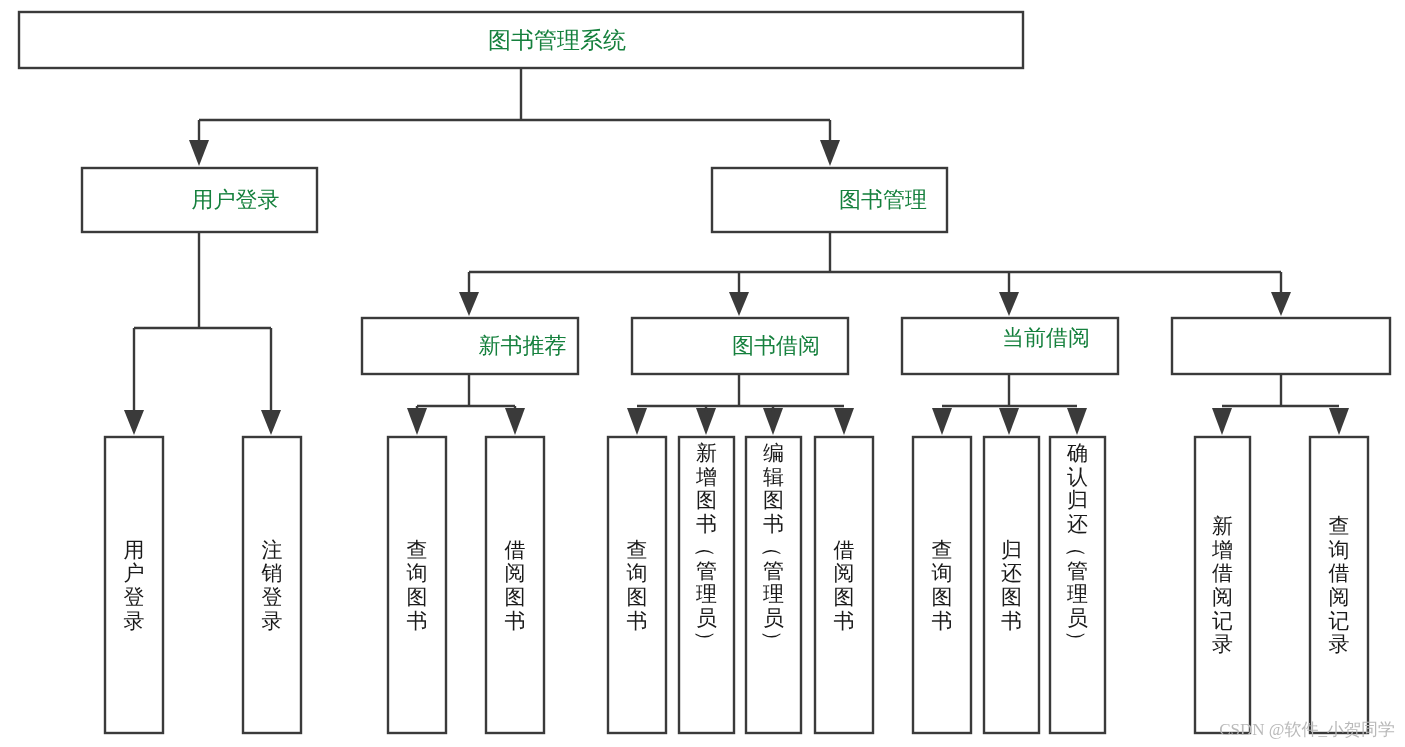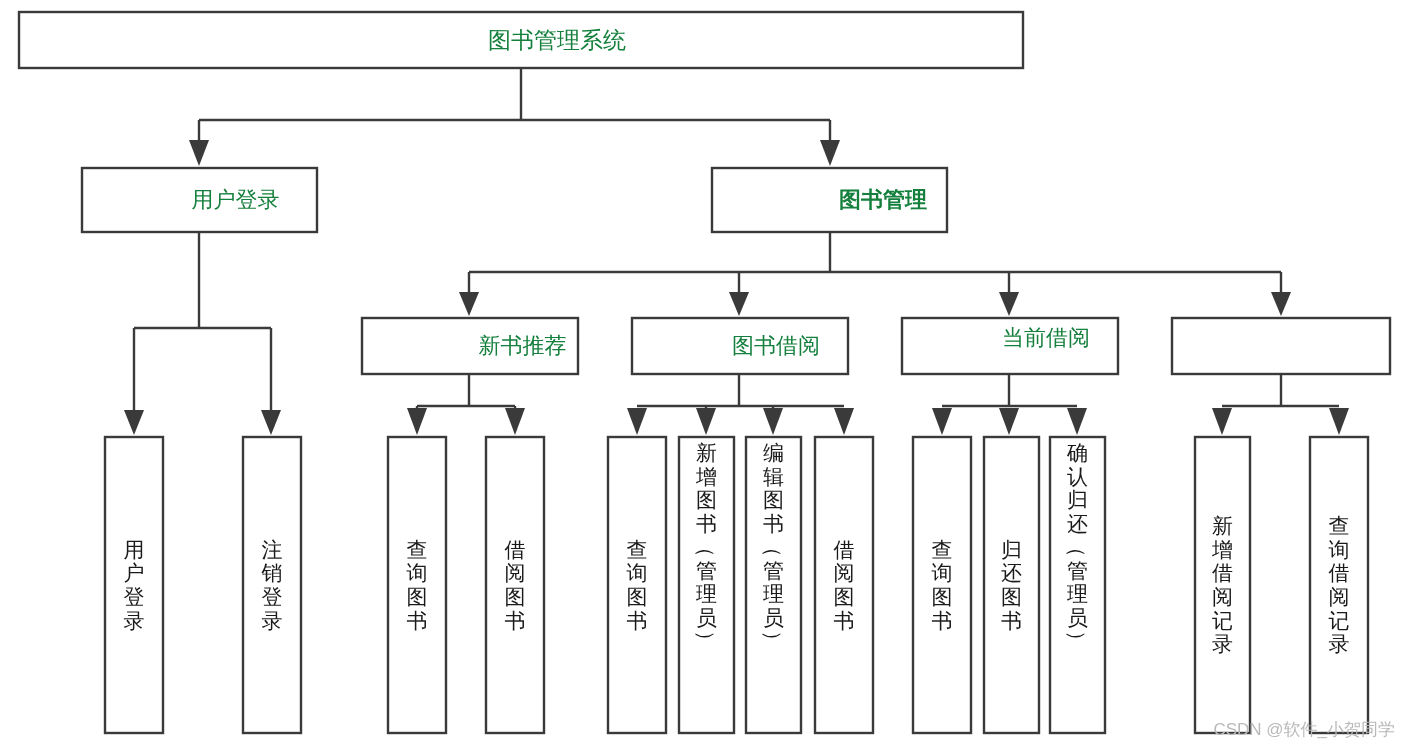--- a/index.html
+++ b/index.html
@@ -73,21 +73,21 @@
   }
   .title-label {
     font-size: 23px;
   }
   #watermark {
     position: absolute;
     right: 10px;
     bottom: 6px;
     color: #b9b9b9;
     font-size: 17px;
-    font-family: Liberation Sans, sans-serif;
+    font-family: Liberation Serif, serif;
     white-space: nowrap;
     pointer-events: none;
   }
 </style>
 </head>
 <body>
 
 <div id="diagram-root">
 
   <svg id="flow-svg" viewBox="0 0 1405 747">
@@ -183,21 +183,21 @@
     <rect class="node-box" x="913" y="437" width="58" height="296"></rect>
     <rect class="node-box" x="984" y="437" width="55" height="296"></rect>
     <rect class="node-box" x="1050" y="437" width="55" height="296"></rect>
     <rect class="node-box" x="1195" y="437" width="55" height="296"></rect>
     <rect class="node-box" x="1310" y="437" width="58" height="296"></rect>
   </svg>
 
   <div class="h-label title-label" style="left:19px; top:12px; width:1004px; height:56px;">图书管理系统</div>
 
   <div class="h-label" style="left:82px; top:168px; width:235px; height:64px;">用户登录</div>
-  <div class="h-label" style="left:712px; top:168px; width:270px; height:64px;font-weight:bold;">图书管理</div>
+  <div class="h-label" style="left:712px; top:168px; width:270px; height:64px;">图书管理</div>
 
   <div class="h-label" style="left:362px; top:318px; width:216px; height:56px;padding-left:33px;">新书推荐</div>
   <div class="h-label" style="left:632px; top:318px; width:216px; height:56px;">图书借阅</div>
   <div class="h-label" style="left:902px; top:318px; width:216px; height:40px;">当前借阅</div>
 
   <div class="vert-text-wrap" style="left:105px; top:437px; width:58px; height:296px;">
       <span class="ch">用</span>
       <span class="ch">户</span>
       <span class="ch">登</span>
       <span class="ch">录</span>

